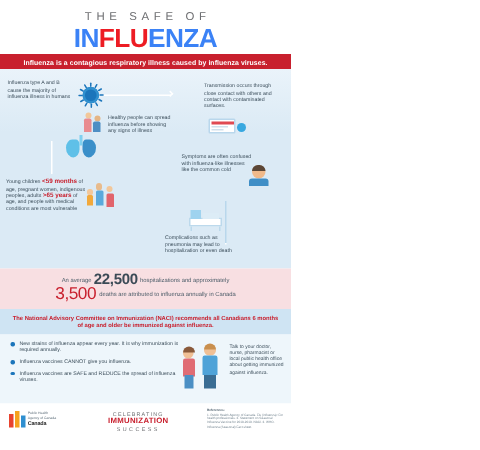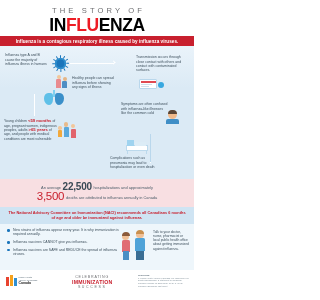--- a/index.html
+++ b/index.html
@@ -23,21 +23,21 @@
     font-weight:400;
   }
   .wordmark {
     text-align:center;
     font-size:17.5px;
     font-weight:bold;
     letter-spacing:-0.4px;
     line-height:19px;
     margin-top:1px;
   }
-  .wm-blue { color:#000000; }
+  .wm-blue { color:#3b82f6; }
   .wm-red  { color:#ed1c24; }
 
   
   .tagline {
     background:#c8202e;
     color:#ffffff;
     font-size:4.6px;
     font-weight:bold;
     text-align:center;
     padding:2.6px 4px;
@@ -164,21 +164,21 @@
   .refs {
     position:absolute; right:4px; top:4px; width:52px;
     font-size:2.1px; line-height:2.7px; color:#7a8a95;
   }
   .refs .refs-title { font-weight:bold; color:#5a6b77; }
 </style>
 </head>
 <body>
 
 <div class="header">
-  <div class="kicker">THE STORY OF</div>
+  <div class="kicker">THE SAFE OF</div>
   <div class="wordmark">
     <span class="wm-blue">IN</span><span class="wm-red">FLU</span><span class="wm-blue">ENZA</span>
   </div>
 </div>
 
 <div class="tagline">Influenza is a contagious respiratory illness caused by influenza viruses.</div>
 
 <div class="body-panel">
 
   <div class="conn conn-h" style="left:68px; top:17px; width:46px;"></div>

